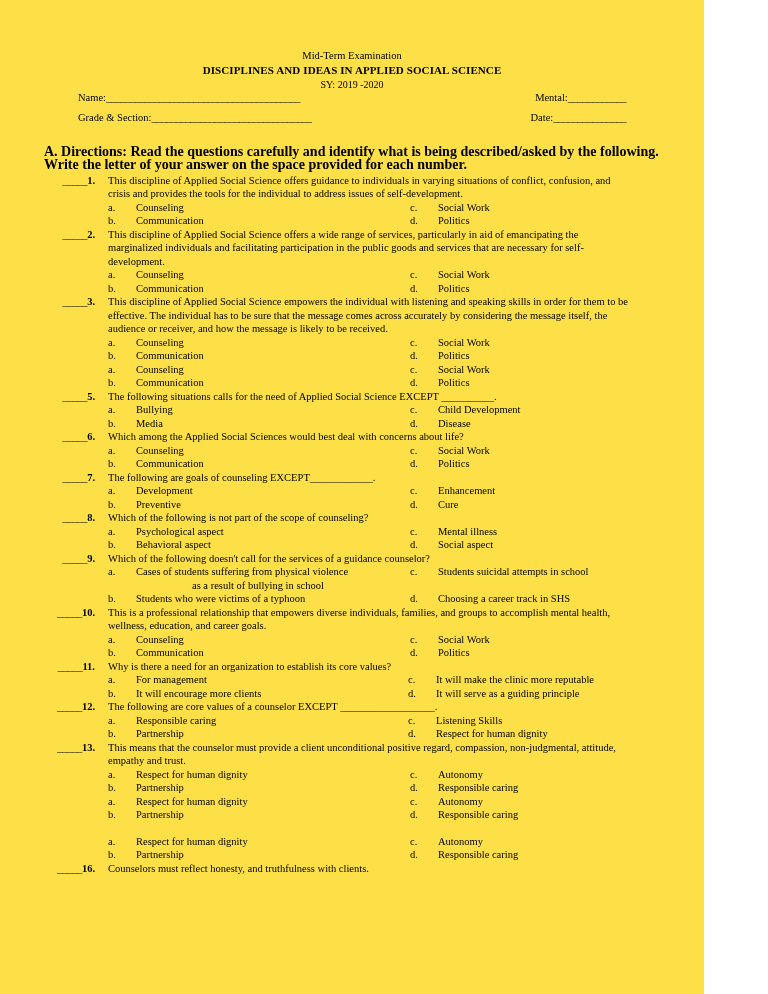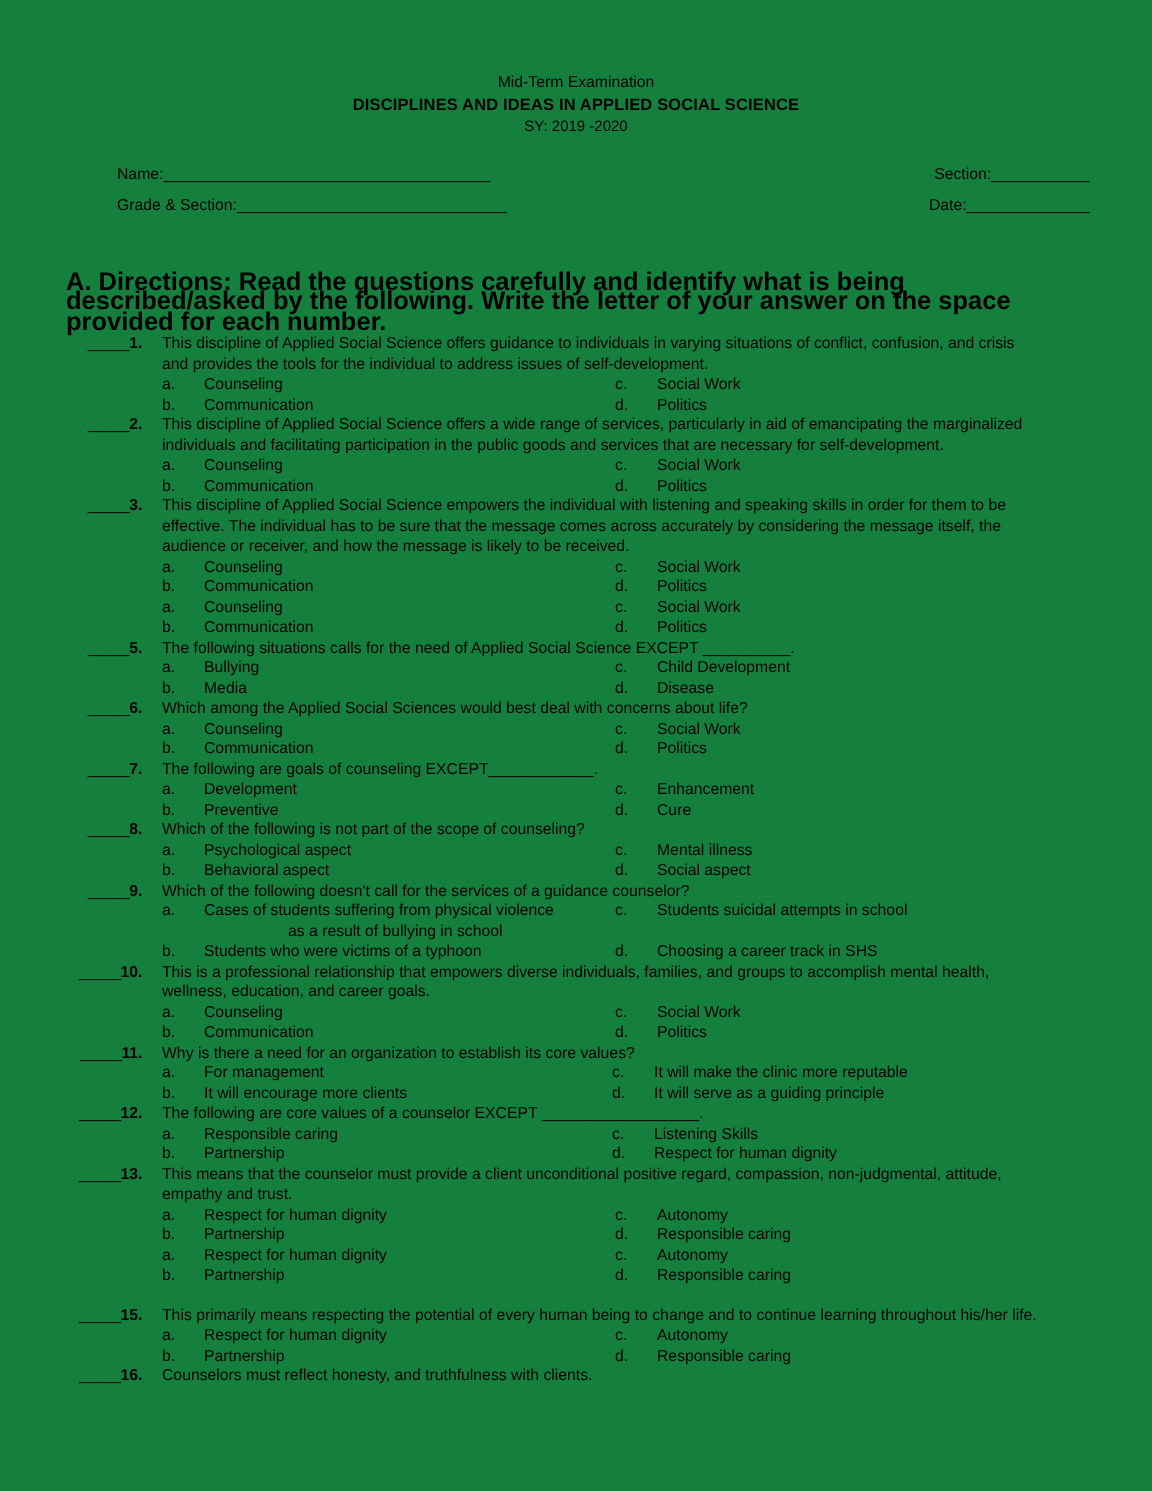--- a/index.html
+++ b/index.html
@@ -9,24 +9,25 @@
   }
   body {
     width: 768px;
     height: 994px;
     font-family: "Liberation Sans", sans-serif;
     color: #000000;
     -webkit-font-smoothing: antialiased;
   }
   .page {
     position: relative;
-    width: 768px;
+    width: 704px;
     height: 994px;
-    background: #15803d;
+    background: #fde047;
     overflow: hidden;
+    font-family: Liberation Serif, serif;
   }
 
   
   .doc-header {
     padding-top: 49px;
     text-align: center;
     line-height: 13.5px;
   }
   .doc-header .line1 {
     font-size: 10.5px;
@@ -37,45 +38,44 @@
     letter-spacing: 0.1px;
     margin-top: 1px;
   }
   .doc-header .line3 {
     font-size: 10px;
     margin-top: 1px;
   }
 
   
   .id-block {
-    margin-top: 18px;
-    padding: 0 42px 0 78px;
+    padding: 0 78px 0 78px;
     font-size: 10.5px;
   }
   .id-row {
     display: flex;
     justify-content: space-between;
     align-items: baseline;
     margin-bottom: 9px;
   }
   .id-field {
     white-space: nowrap;
   }
   .id-field .fill {
     letter-spacing: -0.4px;
   }
   .id-right {
     padding-right: 0px;
   }
 
   
   .directions {
-    margin-top: 38px;
+    margin-top: 22px;
     padding: 0 44px 0 44px;
-    font-size: 17px;
+    font-size: 14px;
     font-weight: bold;
     line-height: 13.6px;
   }
 
   
   .questions {
     margin-top: 2px;
     padding: 0 72px 0 0;
     font-size: 10.5px;
     line-height: 13.5px;
@@ -148,21 +148,21 @@
 
   <div class="doc-header">
     <div class="line1">Mid-Term Examination</div>
     <div class="line2">DISCIPLINES AND IDEAS IN APPLIED SOCIAL SCIENCE</div>
     <div class="line3">SY: 2019 -2020</div>
   </div>
 
   <div class="id-block">
     <div class="id-row">
       <div class="id-field"><span>Name:</span><span class="fill">________________________________________</span></div>
-      <div class="id-field id-right"><span>Section:</span><span class="fill">____________</span></div>
+      <div class="id-field id-right"><span>Mental:</span><span class="fill">____________</span></div>
     </div>
     <div class="id-row">
       <div class="id-field"><span>Grade &amp; Section:</span><span class="fill">_________________________________</span></div>
       <div class="id-field id-right"><span>Date:</span><span class="fill">_______________</span></div>
     </div>
   </div>
 
   <div class="directions">A. Directions:  Read the questions carefully and identify what is being described/asked by the following. Write the letter of your answer on the space provided for each number.</div>
 
   <div class="questions" id="questions-container">
@@ -546,24 +546,20 @@
             </div>
             <div class="opt-col-right">
               <span class="opt-letter">d.</span>
               <span class="opt-label">Responsible caring</span>
             </div>
           </div>
         </div>
         <div class="gap-after"></div>
       </div>
       <div class="q">
-        <div class="q-head">
-          <div class="q-marker"><span class="blank">_____</span><span class="num">15.</span></div>
-          <div class="q-text">This primarily means respecting the potential of every human being to change and to continue learning throughout his/her life.</div>
-        </div>
         <div class="opts">
           <div class="opt-row">
             <div class="opt-col-left">
               <span class="opt-letter">a.</span>
               <span class="opt-label">Respect for human dignity</span>
             </div>
             <div class="opt-col-right">
               <span class="opt-letter">c.</span>
               <span class="opt-label">Autonomy</span>
             </div>

